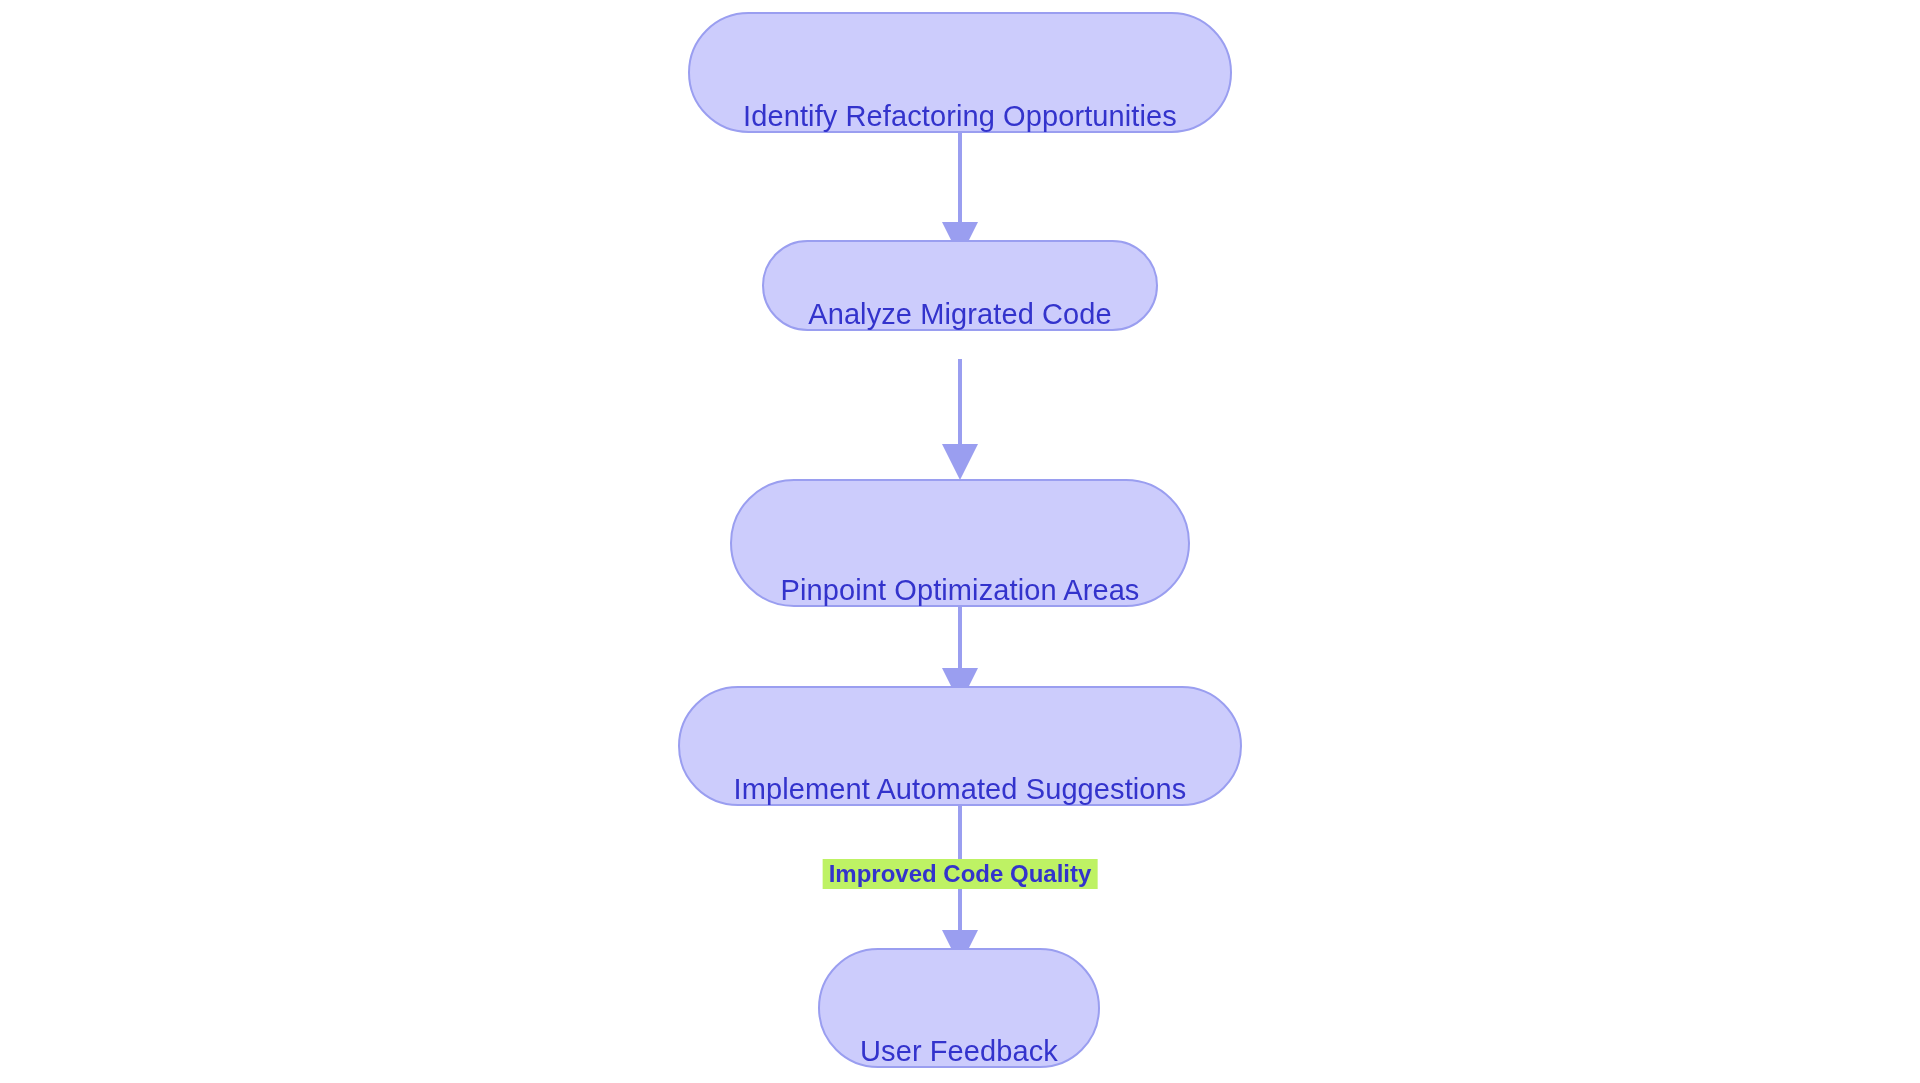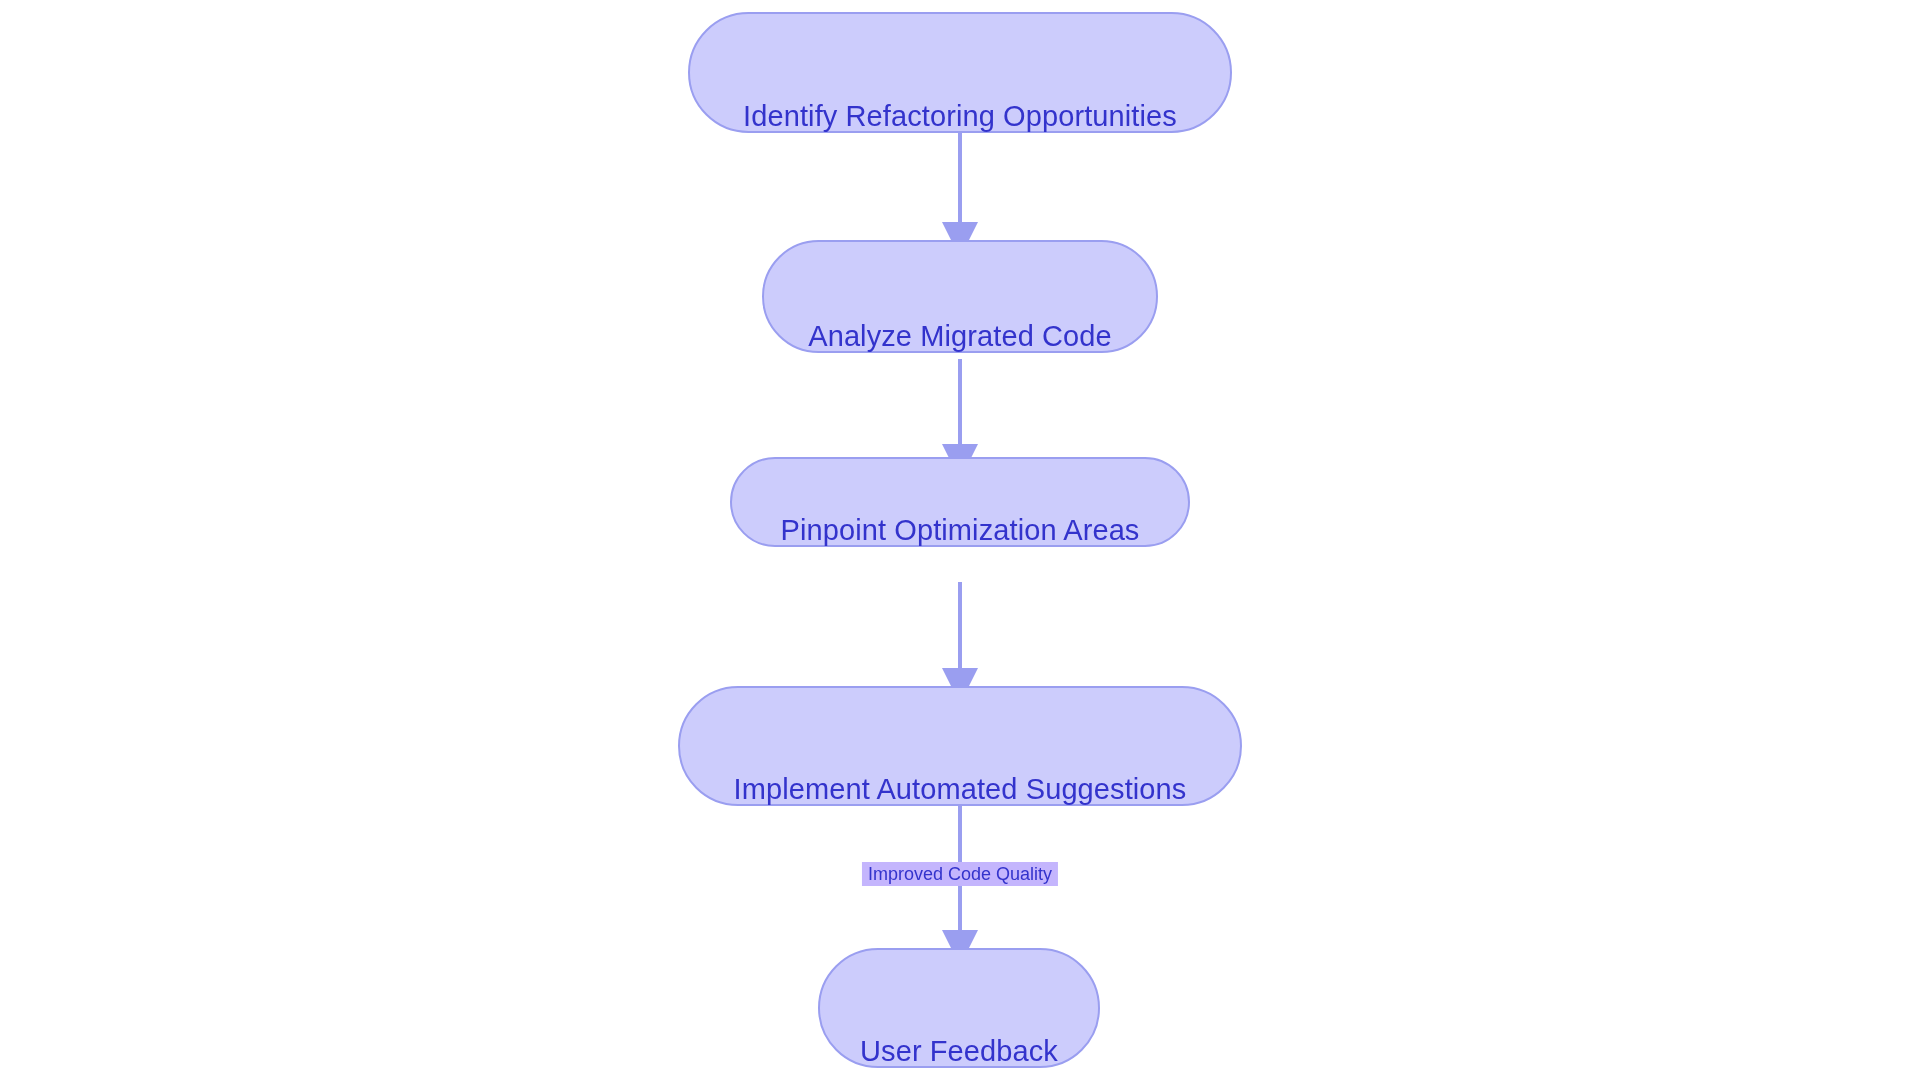--- a/index.html
+++ b/index.html
@@ -51,34 +51,34 @@
     letter-spacing: 0.1px;
     white-space: nowrap;
     line-height: 1;
     text-align: center;
   }
 
   .edge-label {
     position: absolute;
     z-index: 3;
     color: #3333cc;
-    background: #c4b5fd;
+    background: #bef264;
     font-family: "Liberation Sans", sans-serif;
-    font-size: 18px;
-    font-weight: 400;
+    font-size: 24px;
+    font-weight: 700;
     white-space: nowrap;
     line-height: 1;
     padding: 3px 6px;
     transform: translate(-50%, -50%);
   }
 
   
   #node-identify   { left: 688px;  top: 12px;   width: 544px; height: 121px; }
-  #node-analyze    { left: 762px;  top: 240px;  width: 396px; height: 113px; }
-  #node-pinpoint   { left: 730px;  top: 457px;  width: 460px; height: 90px; }
+  #node-analyze    { left: 762px;  top: 240px;  width: 396px; height: 91px; }
+  #node-pinpoint   { left: 730px;  top: 479px;  width: 460px; height: 128px; }
   #node-implement  { left: 678px;  top: 686px;  width: 564px; height: 120px; }
   #node-feedback   { left: 818px;  top: 948px;  width: 282px; height: 120px; }
 
   #edge-label-improved { left: 960px; top: 874px; }
 </style>
 </head>
 <body>
 
 <div id="flow-canvas">
 

